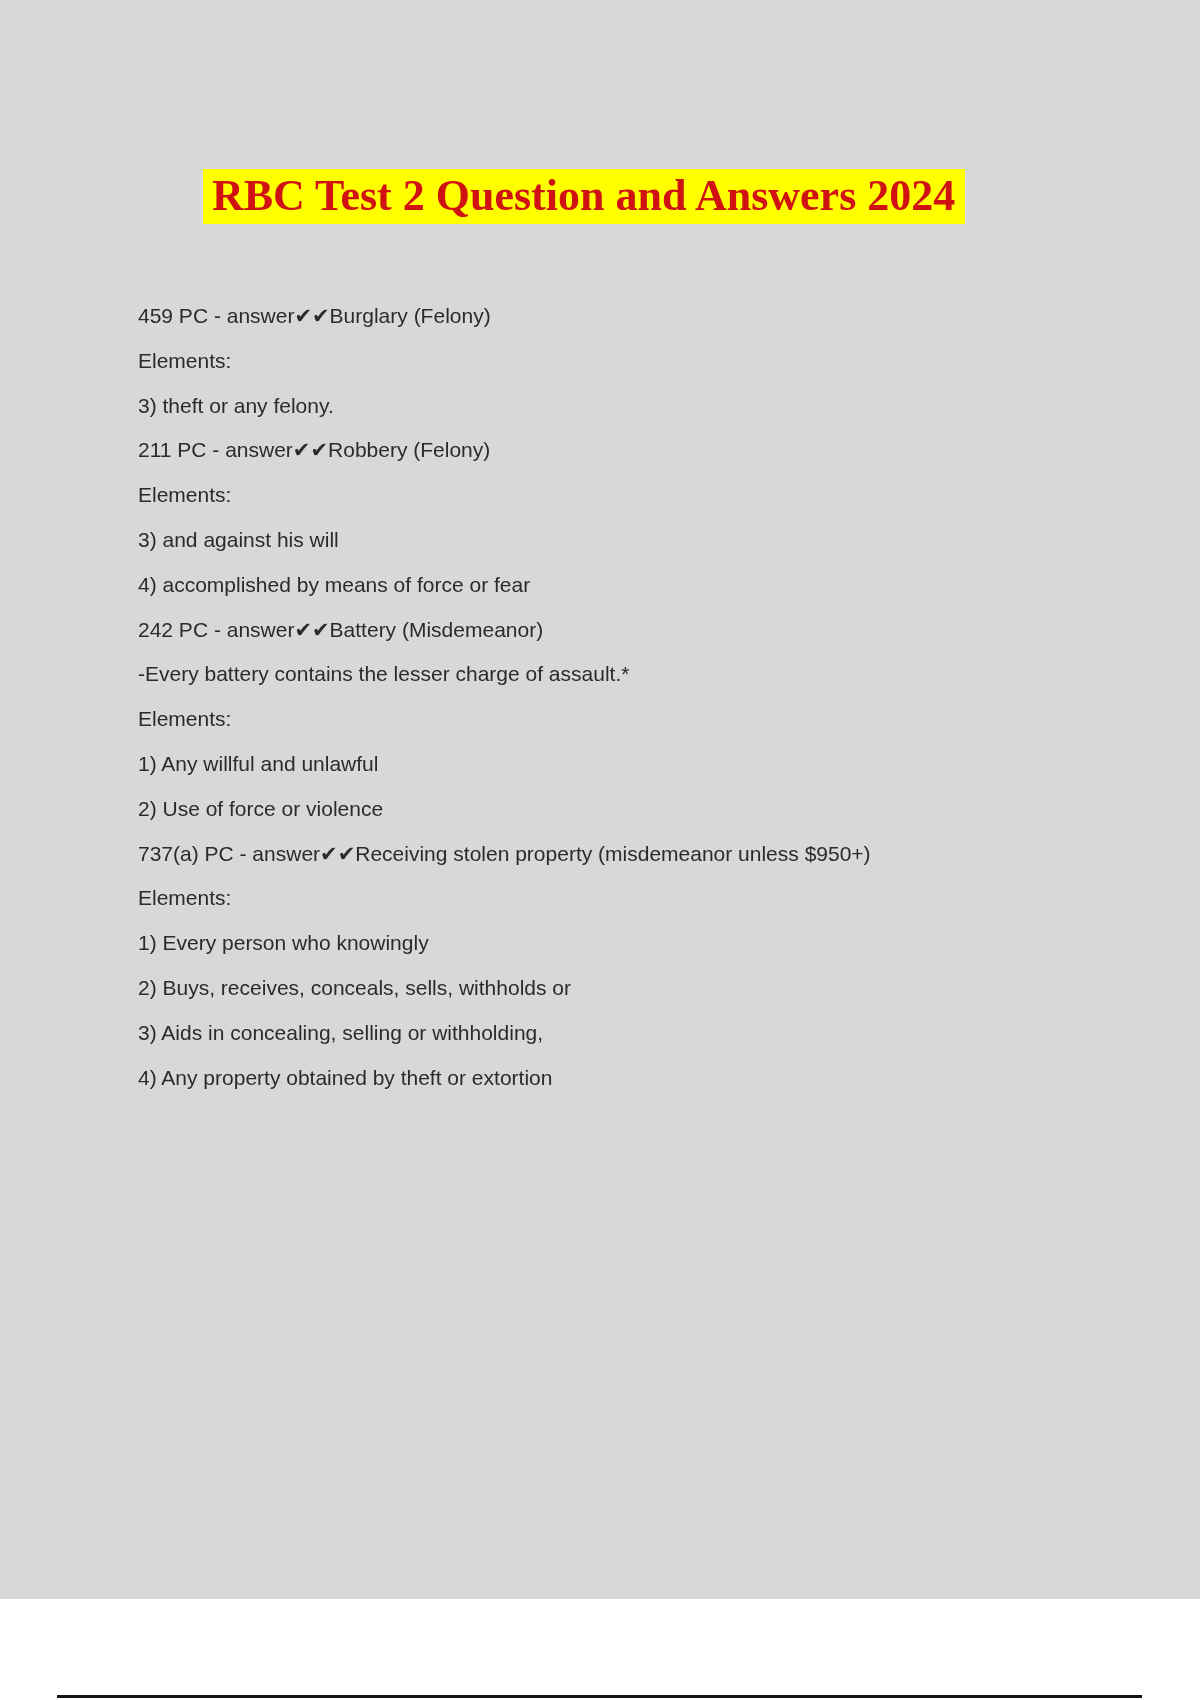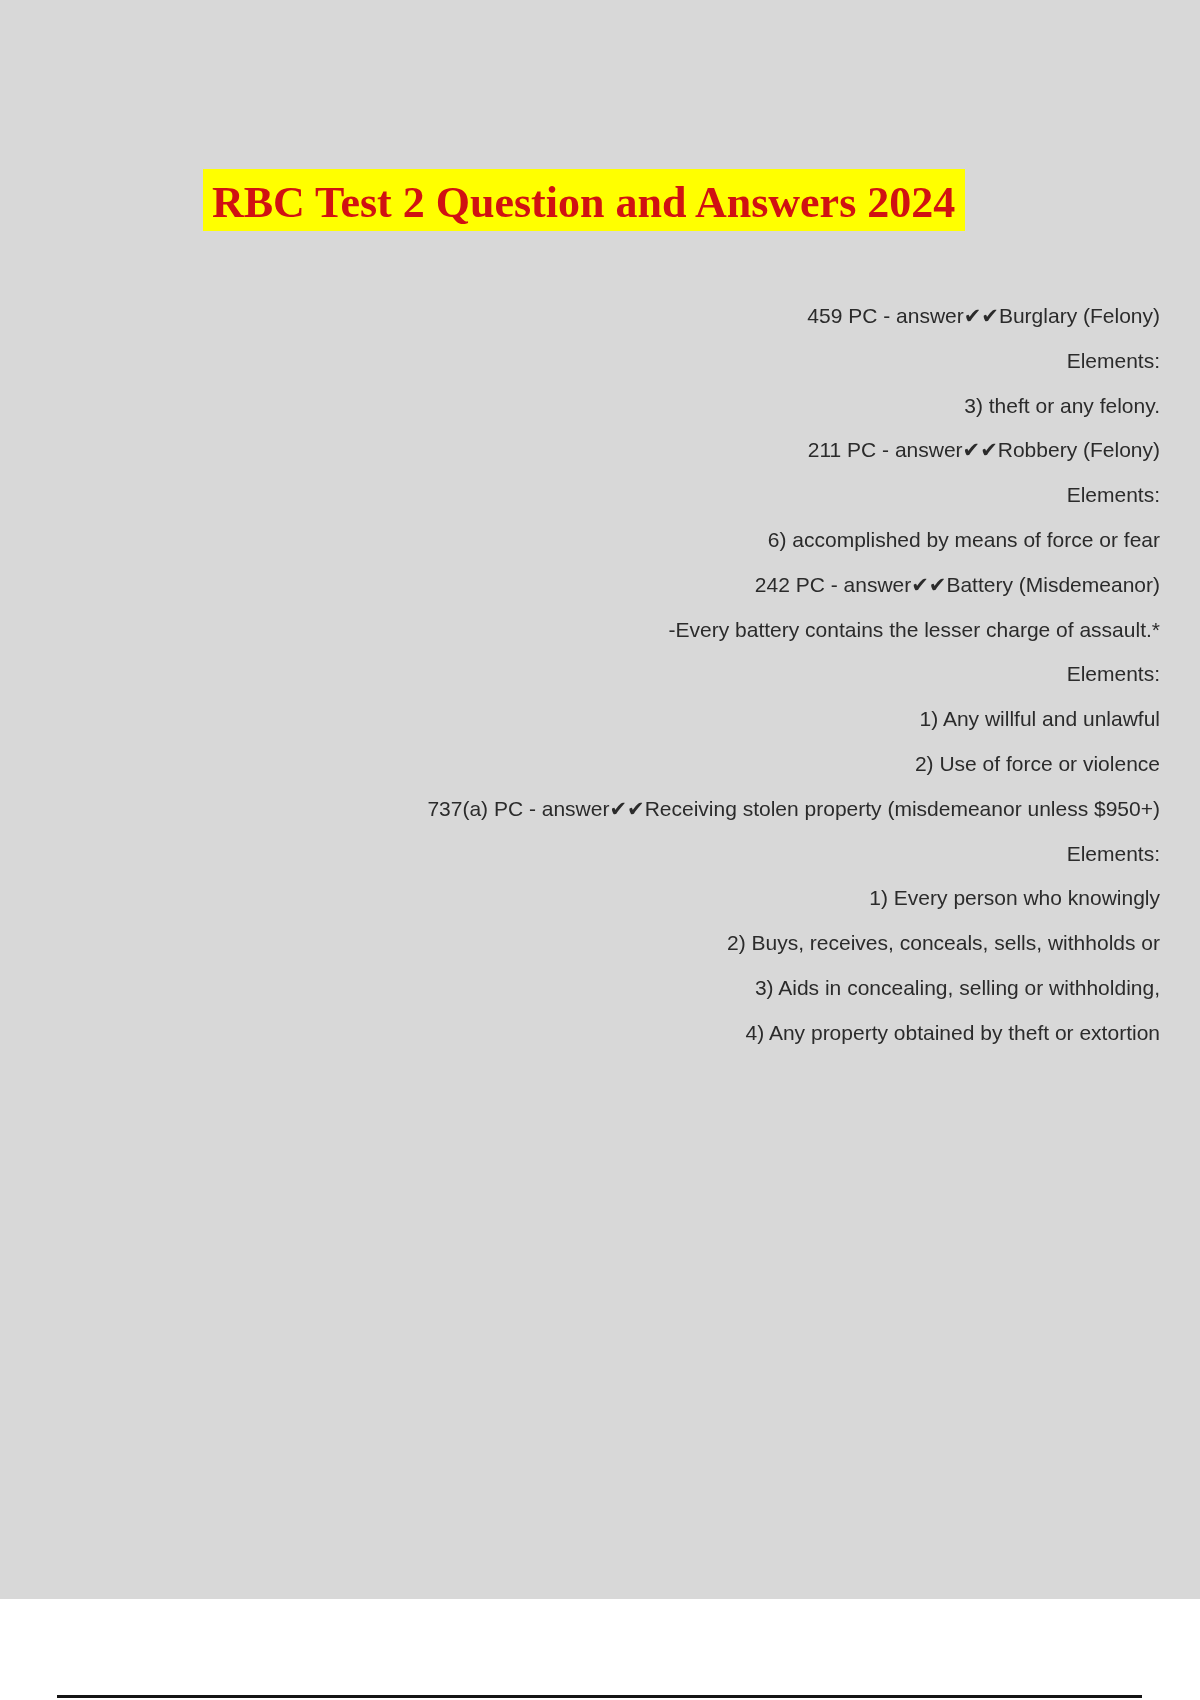--- a/index.html
+++ b/index.html
@@ -22,21 +22,21 @@
     width: 1200px;
     height: 1599px;
     background: var(--page-bg, #d8d8d8);
   }
   
   .title-highlight {
     position: absolute;
     top: 169px;
     left: 203px;
     background: var(--highlight, #ffff00);
-    padding: 8px 10px 3px 9px;
+    padding: 1px 10px 3px 9px;
   }
   .title-text {
     font-family: "Liberation Serif", serif;
     font-weight: 700;
     font-size: 44px;
     line-height: 51px;
     color: var(--title-text, #d01212);
     white-space: nowrap;
   }
   
@@ -46,21 +46,20 @@
     left: 138px;
     right: 40px;
   }
   .doc-body p {
     margin: 0 0 16.8px 0;
     height: 28px;
     line-height: 28px;
     font-size: 21px;
     color: var(--body-text, #2b2b2b);
     white-space: nowrap;
-    text-align: right;
   }
   
   .below-page {
     position: absolute;
     top: 1599px;
     left: 0;
     width: 1200px;
     height: 101px;
     background: #ffffff;
   }
@@ -81,21 +80,22 @@
   <div class="title-highlight">
     <div class="title-text">RBC Test 2 Question and Answers 2024</div>
   </div>
 
   <div class="doc-body">
       <p>459 PC - answer✔✔Burglary (Felony)</p>
       <p>Elements:</p>
       <p>3) theft or any felony.</p>
       <p>211 PC - answer✔✔Robbery (Felony)</p>
       <p>Elements:</p>
-      <p>6) accomplished by means of force or fear</p>
+      <p>3) and against his will</p>
+      <p>4) accomplished by means of force or fear</p>
       <p>242 PC - answer✔✔Battery (Misdemeanor)</p>
       <p>-Every battery contains the lesser charge of assault.*</p>
       <p>Elements:</p>
       <p>1) Any willful and unlawful</p>
       <p>2) Use of force or violence</p>
       <p>737(a) PC - answer✔✔Receiving stolen property (misdemeanor unless $950+)</p>
       <p>Elements:</p>
       <p>1) Every person who knowingly</p>
       <p>2) Buys, receives, conceals, sells, withholds or</p>
       <p>3) Aids in concealing, selling or withholding,</p>

